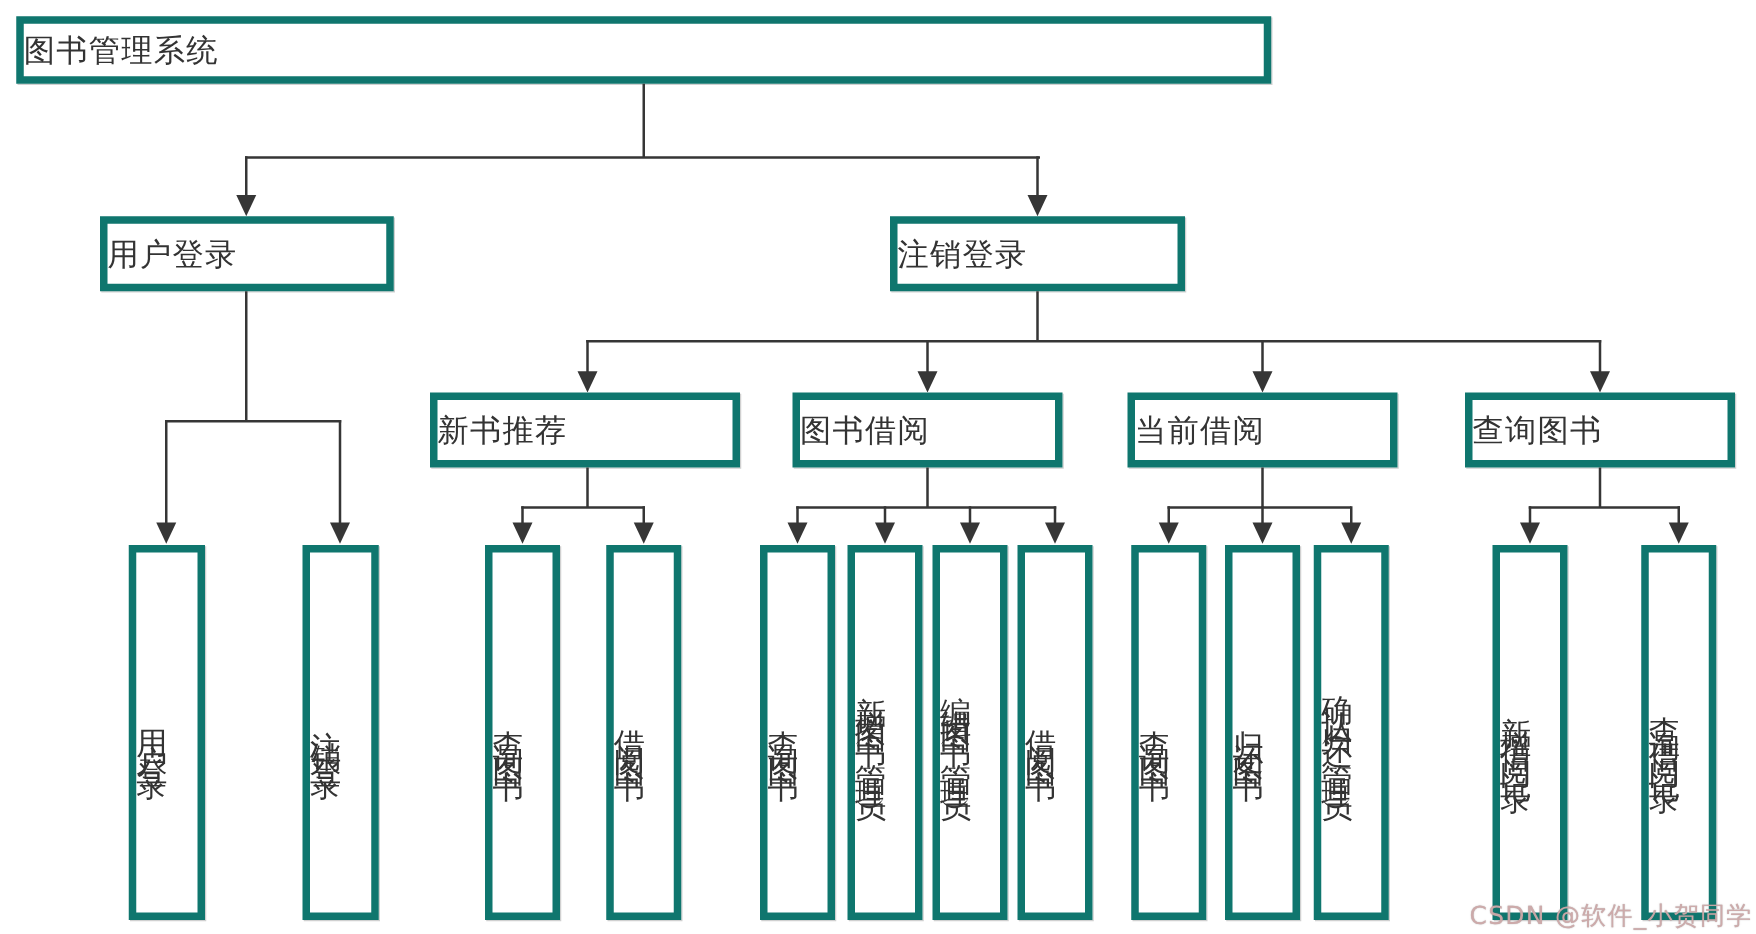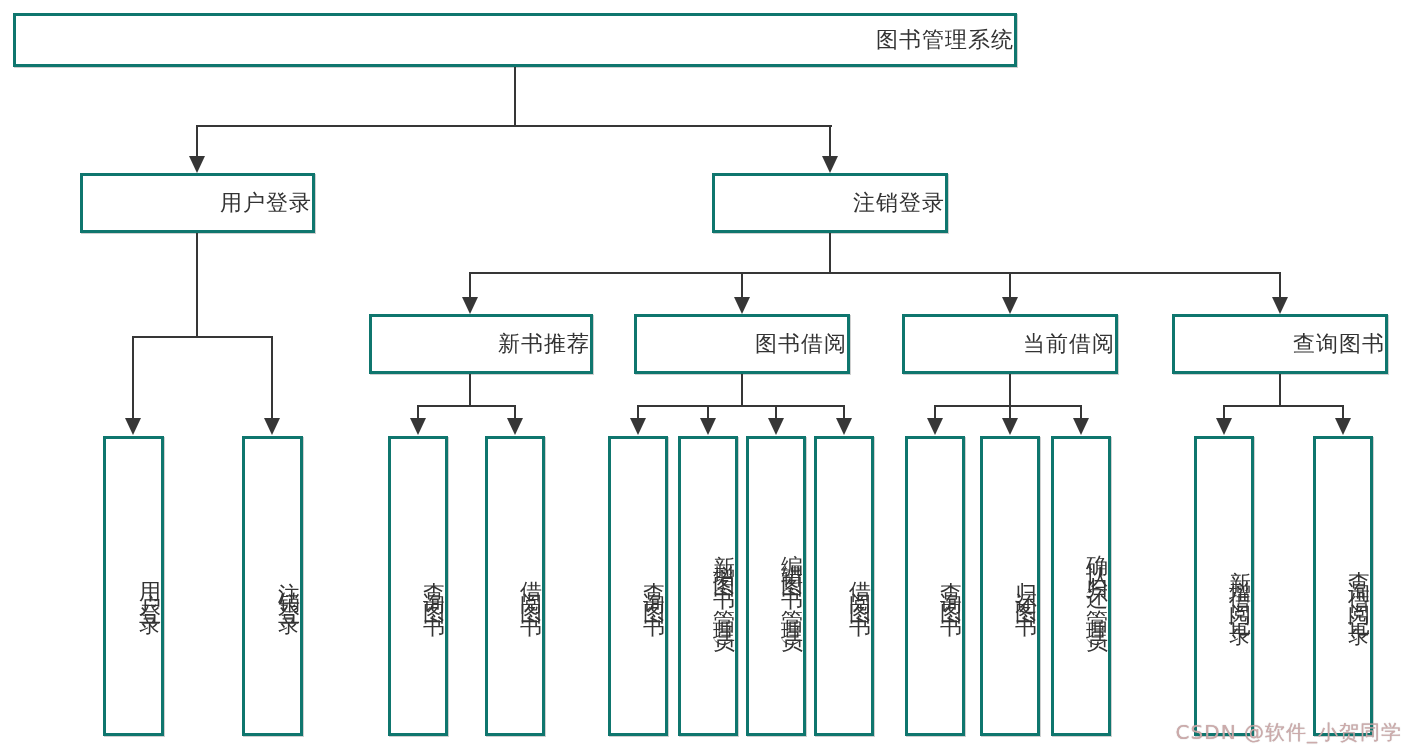--- a/index.html
+++ b/index.html
@@ -10,24 +10,24 @@
   .stage{
     position:relative;
     width:1405px;height:747px;
     background:#ffffff;
     overflow:hidden;
   }
   .node{
     position:absolute;
     box-sizing:border-box;
     background:#ffffff;
-    border:3px solid #0f766e;
-    display:flex;align-items:center;justify-content:flex-end;
+    border:6px solid #0f766e;
+    display:flex;align-items:center;justify-content:flex-start;
     color:#333333;
-    font-size:22px;
+    font-size:25px;
     letter-spacing:1px;
     box-shadow:1px 1px 0 rgba(120,120,120,.35);
   }
   .node.vert span{
     writing-mode:vertical-rl;
     letter-spacing:11px;
     line-height:1;
   }
   .hline,.vline{position:absolute;background:#363636;}
   .hline{height:2px;}
@@ -82,27 +82,27 @@
   <div class="hline" style="left:469px;top:272px;width:812px;"></div>
   <div class="vline" style="left:469px;top:272px;height:27px;"></div>
   <div class="vline" style="left:741px;top:272px;height:27px;"></div>
   <div class="vline" style="left:1009px;top:272px;height:27px;"></div>
   <div class="vline" style="left:1279px;top:272px;height:27px;"></div>
   <div class="arrow" style="left:462px;top:297px;"></div>
   <div class="arrow" style="left:734px;top:297px;"></div>
   <div class="arrow" style="left:1002px;top:297px;"></div>
   <div class="arrow" style="left:1272px;top:297px;"></div>
 
-  <div class="node" style="left:369px;top:314px;width:224px;height:60px;">
+  <div class="node" style="left:344px;top:314px;width:248px;height:60px;">
     <span>新书推荐</span>
   </div>
   <div class="node" style="left:634px;top:314px;width:216px;height:60px;">
     <span>图书借阅</span>
   </div>
-  <div class="node" style="left:902px;top:314px;width:216px;height:60px;padding-left:28px;">
+  <div class="node" style="left:902px;top:314px;width:216px;height:60px;">
     <span>当前借阅</span>
   </div>
   <div class="node" style="left:1172px;top:314px;width:216px;height:60px;">
     <span>查询图书</span>
   </div>
 
   <div class="vline" style="left:469px;top:374px;height:32px;"></div>
   <div class="hline" style="left:417px;top:405px;width:99px;"></div>
   <div class="vline" style="left:417px;top:405px;height:16px;"></div>
   <div class="vline" style="left:514px;top:405px;height:16px;"></div>

